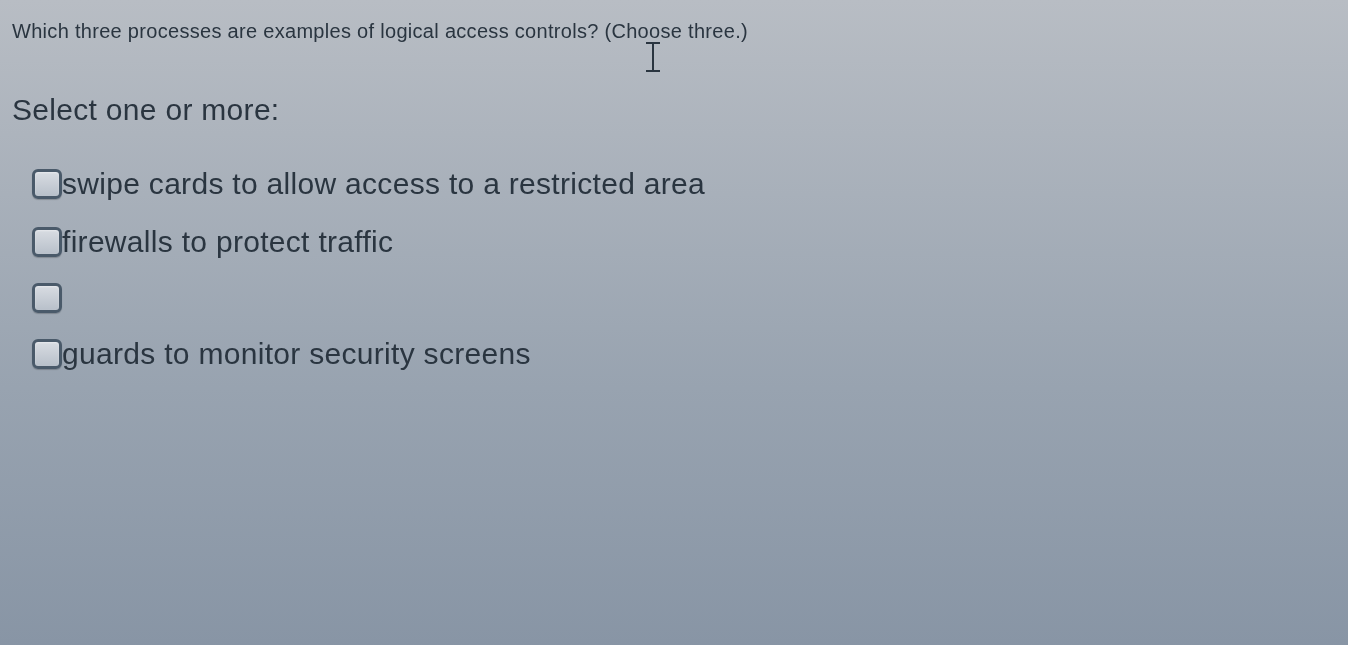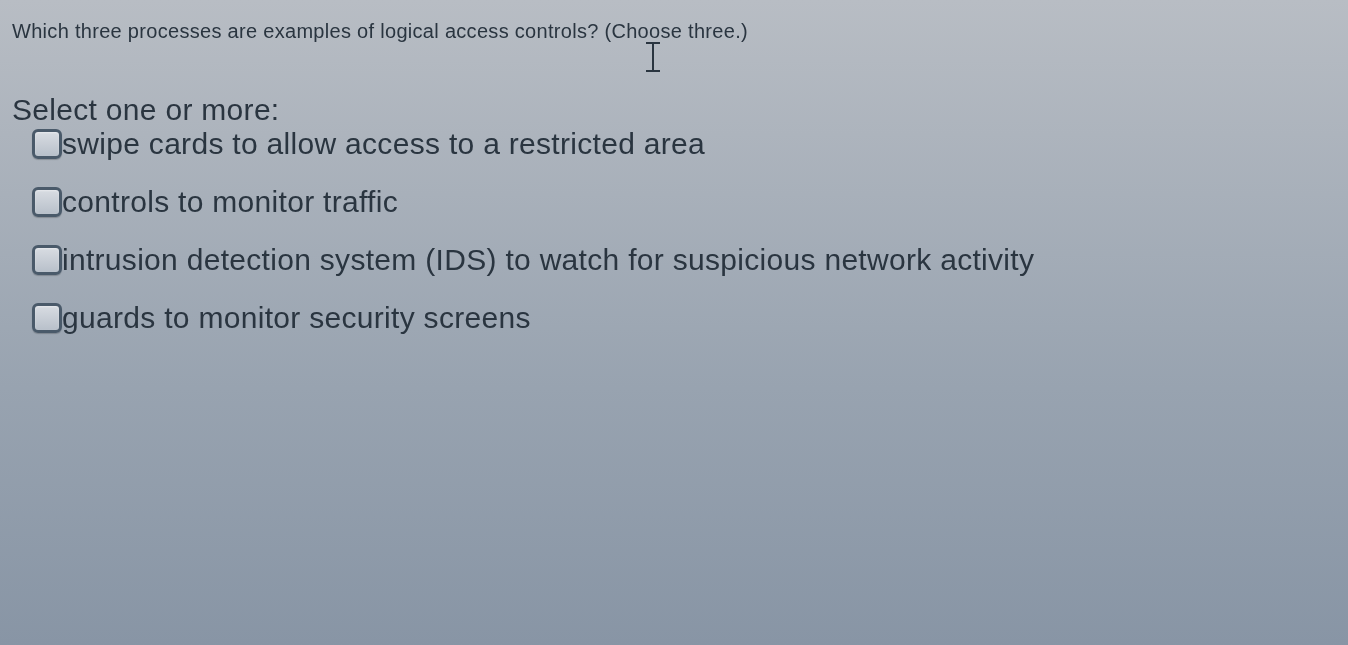--- a/index.html
+++ b/index.html
@@ -20,20 +20,21 @@
       font-size: 20px;
       color: #2a3540;
       font-weight: 400;
       margin-bottom: 50px;
       letter-spacing: 0.3px;
     }
     .instruction-text {
       font-size: 30px;
       color: #2a3540;
       font-weight: 400;
+      margin-bottom: 40px;
       letter-spacing: 0.3px;
     }
     .options-container {
       display: flex;
       flex-direction: column;
       gap: 24px;
       padding-left: 20px;
     }
     .option-row {
       display: flex;
@@ -91,25 +92,24 @@
 
 <div class="instruction-text">Select one or more:</div>
 
 <div class="options-container">
   <div class="option-row">
     <div class="checkbox"></div>
     <span class="option-label">swipe cards to allow access to a restricted area</span>
   </div>
   <div class="option-row">
     <div class="checkbox"></div>
-    <span class="option-label">controls to monitor traffic</span>
+    <span class="option-label">firewalls to protect traffic</span>
   </div>
   <div class="option-row">
     <div class="checkbox"></div>
-    <span class="option-label">intrusion detection system (IDS) to watch for suspicious network activity</span>
   </div>
   <div class="option-row">
     <div class="checkbox"></div>
     <span class="option-label">guards to monitor security screens</span>
   </div>
 </div>
 
 <div class="cursor-ibeam">
   <div class="cursor-ibeam-bar"></div>
 </div>

